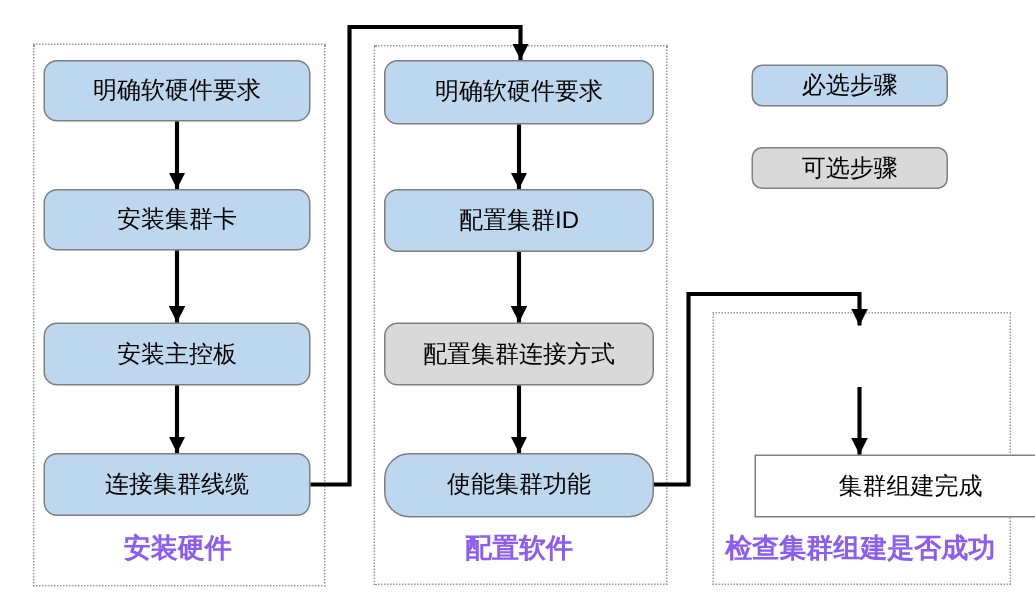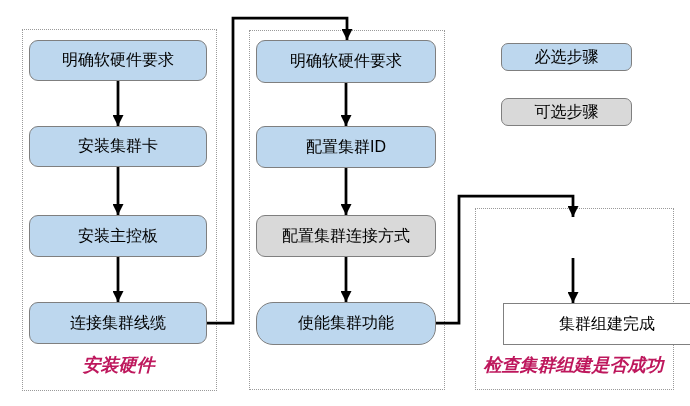--- a/index.html
+++ b/index.html
@@ -15,23 +15,22 @@
   .group {
     position: absolute;
     border: 1px dotted #9a9a9a;
     background: transparent;
   }
   .group-label {
     position: absolute;
     text-align: center;
     font-size: 18px;
     font-weight: bold;
-    color: #be185d;
+    color: #8b5cf6;
     white-space: nowrap;
-    font-style: italic;
   }
   .step {
     position: absolute;
     display: flex;
     align-items: center;
     justify-content: center;
     font-size: 16px;
     text-align: center;
     border: 1px solid #7f7f7f;
     border-radius: 9px;
@@ -77,20 +76,21 @@
   <div class="step required" style="left:29px; top:40px; width:178px; height:41px;text-align:right;">明确软硬件要求</div>
   <div class="step required" style="left:29px; top:126px; width:178px; height:41px;">安装集群卡</div>
   <div class="step required" style="left:29px; top:215px; width:178px; height:42px;">安装主控板</div>
   <div class="step required" style="left:29px; top:302px; width:178px; height:42px;">连接集群线缆</div>
   <div class="group-label" style="left:22px; top:353px; width:193px;">安装硬件</div>
 
   <div class="step required" style="left:256px; top:40px; width:180px; height:43px;">明确软硬件要求</div>
   <div class="step required" style="left:256px; top:126px; width:180px; height:42px;">配置集群ID</div>
   <div class="step optional" style="left:256px; top:215px; width:180px; height:42px;">配置集群连接方式</div>
   <div class="step required" style="left:256px; top:302px; width:180px; height:43px;border-radius:17px;">使能集群功能</div>
+  <div class="group-label" style="left:249px; top:353px; width:194px;">配置软件</div>
 
   <div class="step result" style="left:483px; top:303px; width:208px; height:42px;margin-left:20px;">集群组建完成</div>
   <div class="group-label" style="left:475px; top:353px; width:197px;">检查集群组建是否成功</div>
 
   <div class="legend-box required" style="left:501px; top:43px;">必选步骤</div>
   <div class="legend-box optional" style="left:501px; top:98px;">可选步骤</div>
 
   <svg class="connectors" viewBox="0 0 690 406" xmlns="http://www.w3.org/2000/svg">
     <defs>
       <marker id="ah" viewBox="0 0 10 10" refX="10" refY="5" markerWidth="4" markerHeight="4" orient="auto-start-reverse">

